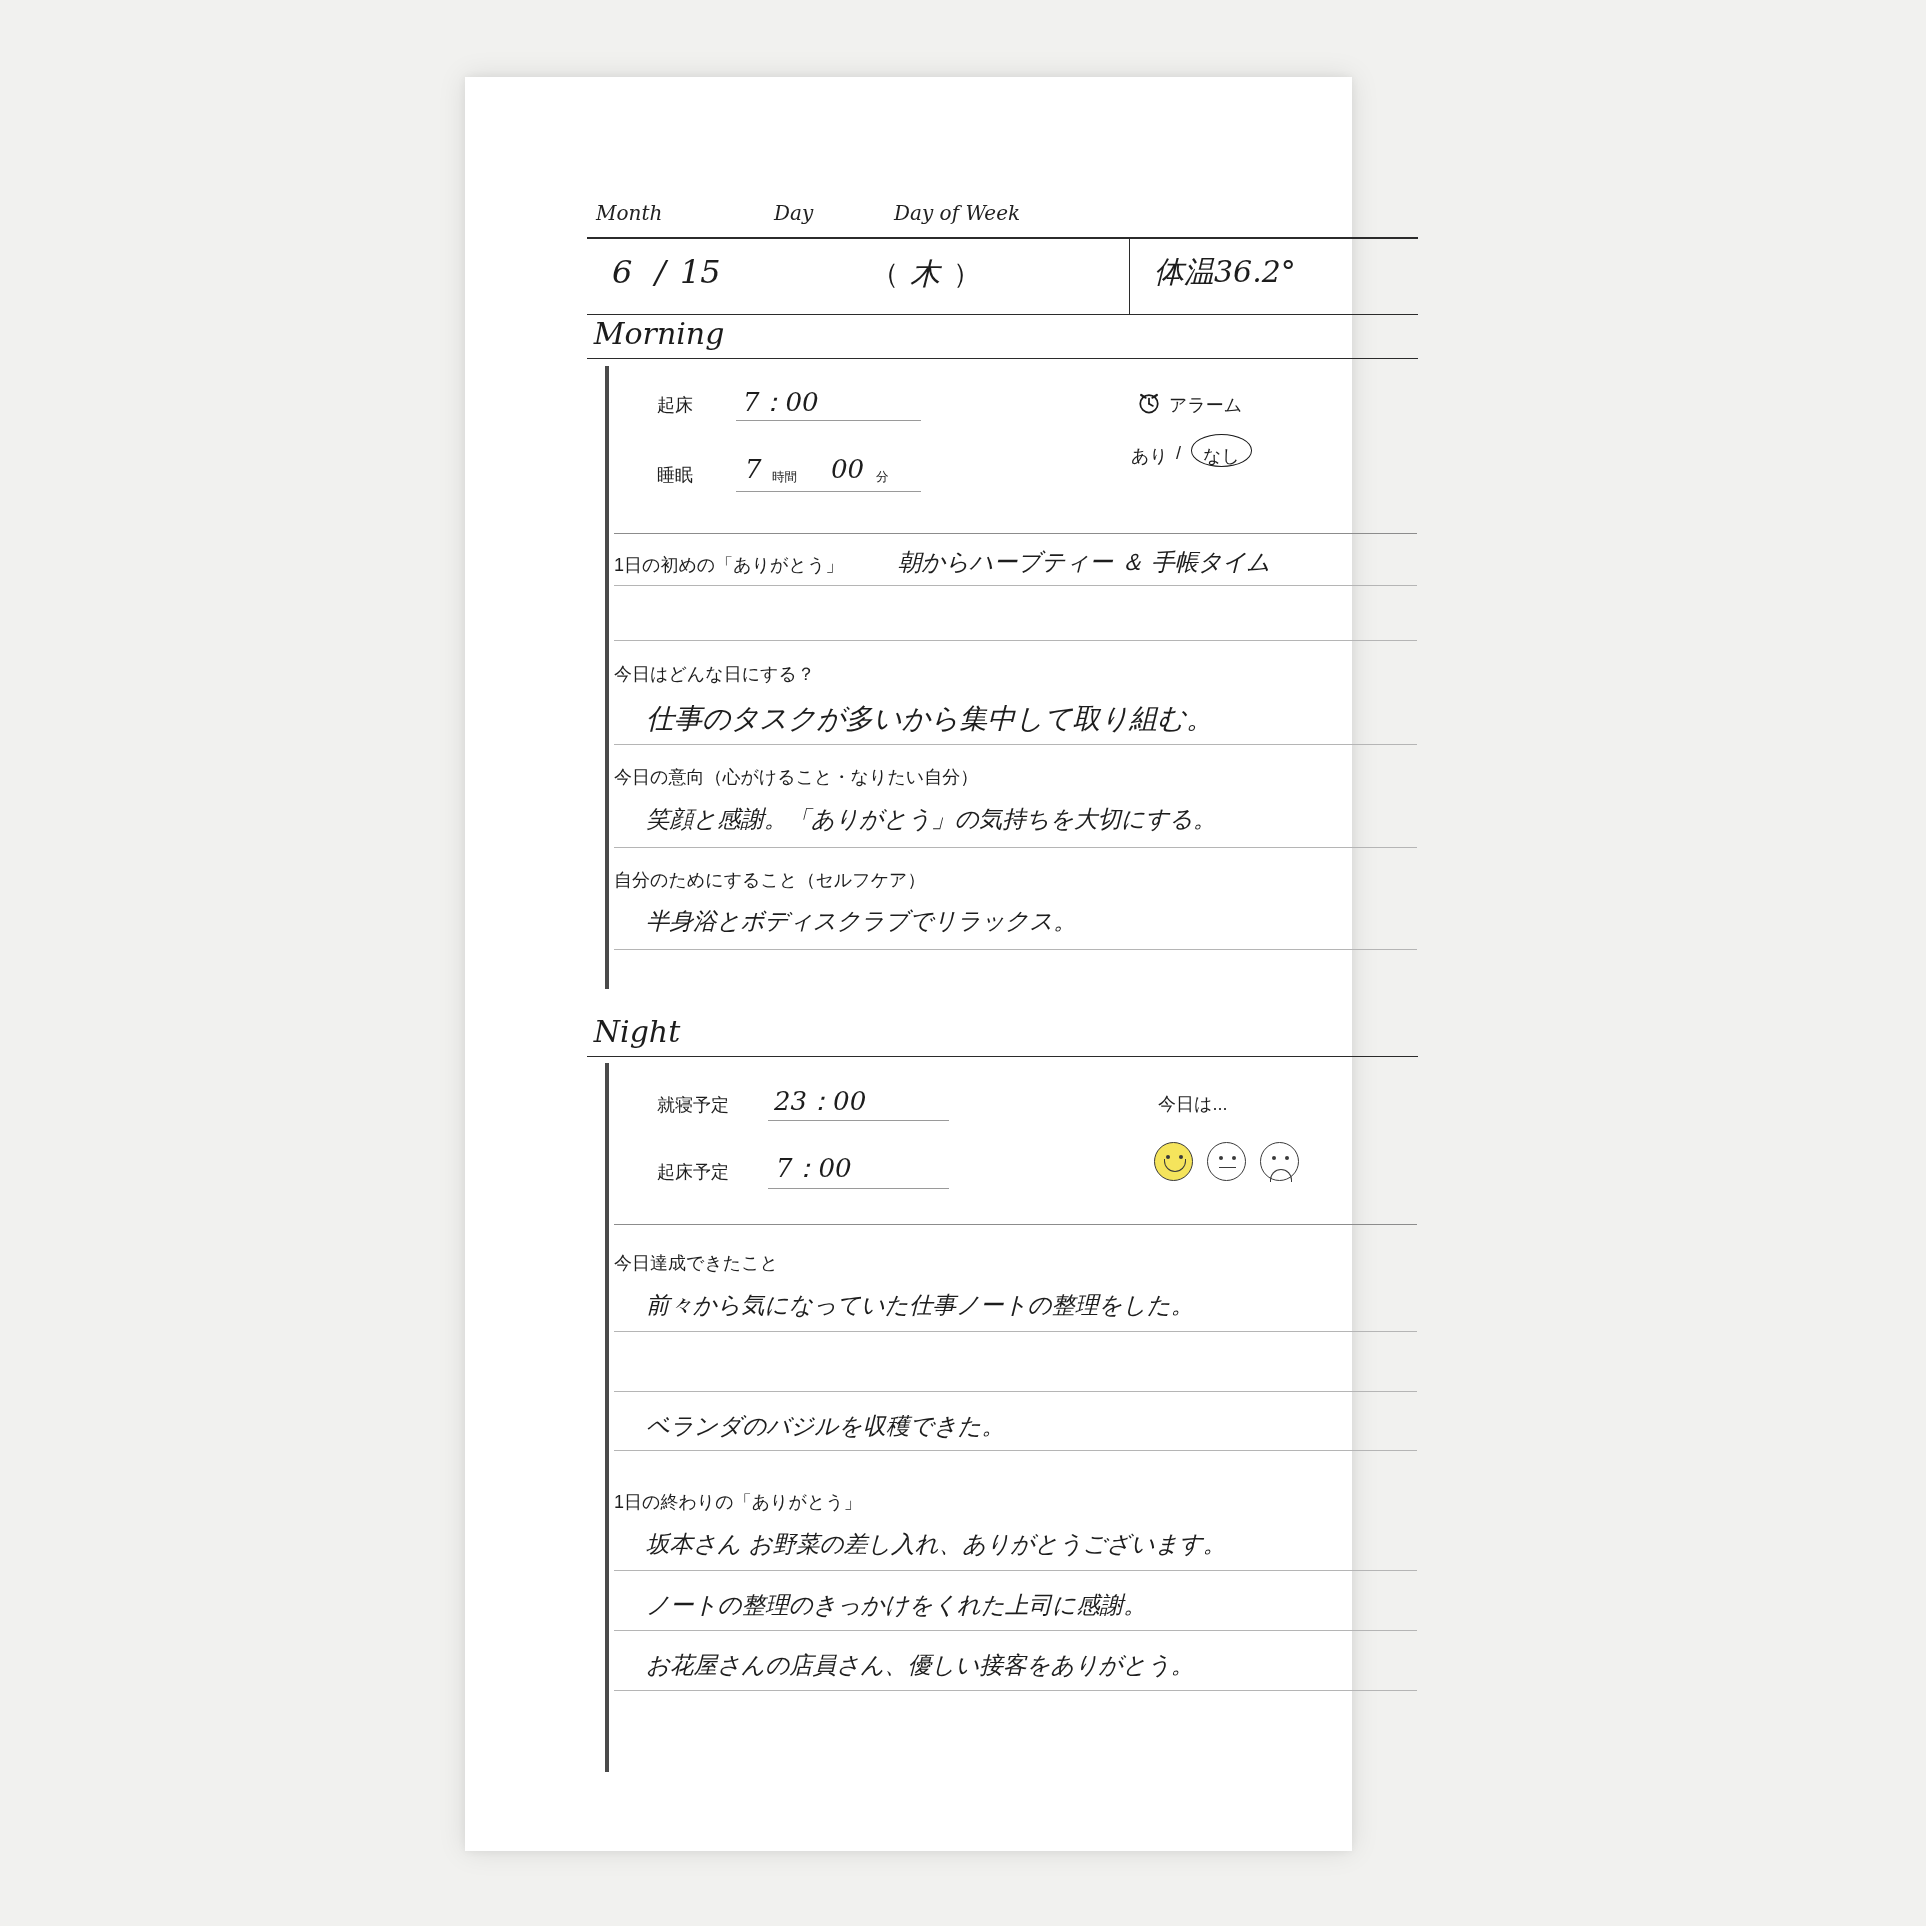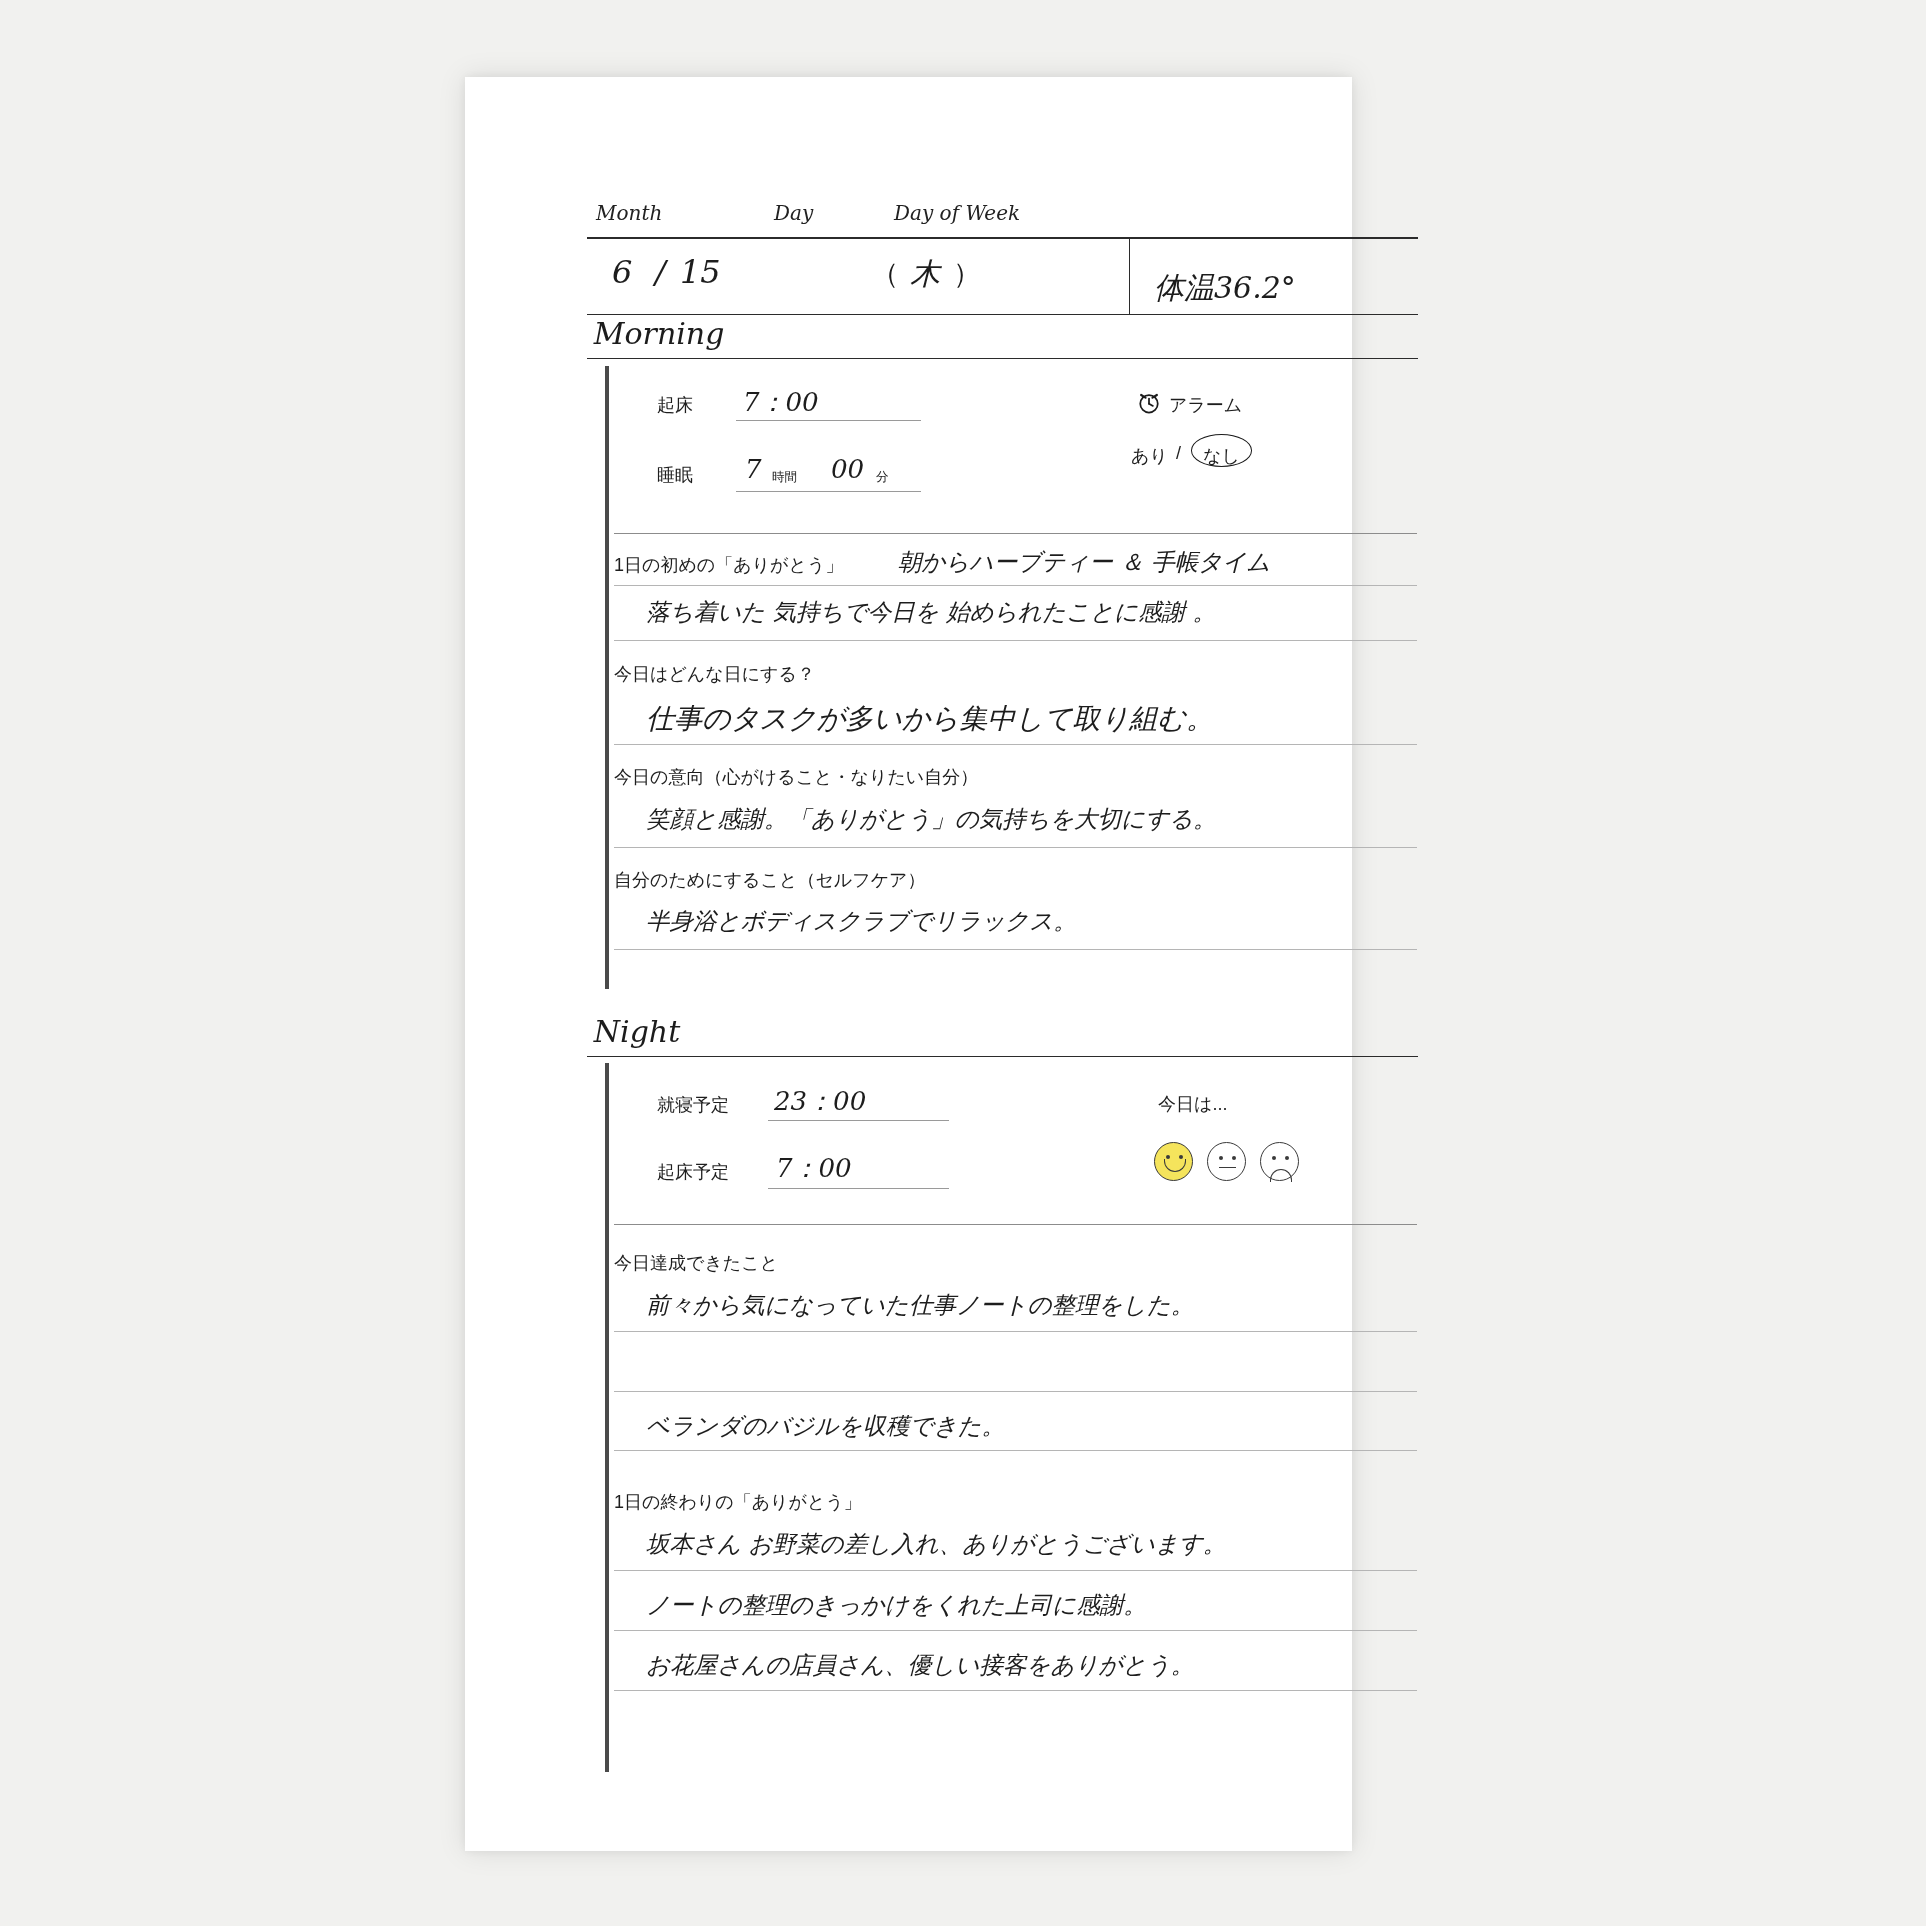--- a/index.html
+++ b/index.html
@@ -47,21 +47,21 @@
   .hdr-rule2{position:absolute; left:0; top:237px; width:831px; height:1.4px; background:#2b2b2b;}
   .hdr-vrule{position:absolute; left:542px; top:160px; width:1.4px; height:78px; background:#2b2b2b;}
   .hand{font-family:"DejaVu Serif", serif; font-style:italic; color:#1d1d1d; font-weight:400;}
 
   .v-month{position:absolute; left:25px; top:176px; font-size:32px;}
   .v-slash{position:absolute; left:68px; top:176px; font-size:32px;}
   .v-day{position:absolute; left:93px; top:176px; font-size:32px;}
   .dow-paren{position:absolute; left:284px; top:178px; font-size:28px; font-family:"Liberation Sans",sans-serif; color:#1b1b1b;}
   .v-dow{position:absolute; left:323px; top:177px; font-size:30px;}
   .dow-paren2{position:absolute; left:366px; top:178px; font-size:28px; font-family:"Liberation Sans",sans-serif;color:#1b1b1b;}
-  .v-temp{position:absolute; left:567px; top:175px; font-size:30px;margin-top:16px;}
+  .v-temp{position:absolute; left:567px; top:175px; font-size:30px;}
 
   .sec-title{
     position:absolute; left:6.8px;
     font-family:"DejaVu Serif", serif; font-style:italic; font-size:30px; color:#1c1c1c;
   }
   .sec-underline{position:absolute; left:0; width:831px; height:1.4px; background:#2b2b2b;}
   .sec-bar{position:absolute; left:18px; width:4.1px; background:#4a4a4a;}
 
   .lbl{position:absolute; font-size:18px; color:#1e1e1e; font-family:"Liberation Sans",sans-serif;}
   .line{position:absolute; height:0.9px; background:#9a9a9a;}
@@ -163,21 +163,20 @@
       <div class="lbl sm" style="left:185px; top:392px">時間</div>
       <div class="hand" style="position:absolute; left:244px; top:377px; font-size:26px">00</div>
       <div class="lbl sm" style="left:289px; top:392px">分</div>
       <div class="line" style="left:149px; top:414px; width:185px"></div>
 
       <div class="thinline" style="left:27px; top:456px; width:803px; background:#8c8c8c"></div>
 
       <div class="lbl" style="left:27px; top:476px">1日の初めの「ありがとう」</div>
       <div class="hand" style="position:absolute; left:311px; top:469px; font-size:23.5px">朝からハーブティー ＆ 手帳タイム</div>
       <div class="thinline" style="left:27px; top:508px; width:803px"></div>
-      <div class="hand" style="position:absolute; left:59px; top:519px; font-size:23.5px">落ち着いた 気持ちで今日を 始められたことに感謝 。</div>
       <div class="thinline" style="left:27px; top:563px; width:803px"></div>
 
       <div class="lbl" style="left:27px; top:585px">今日はどんな日にする？</div>
       <div class="hand" style="position:absolute; left:59px; top:623px; font-size:28px">仕事のタスクが多いから集中して取り組む。</div>
       <div class="thinline" style="left:27px; top:667px; width:803px"></div>
 
       <div class="lbl" style="left:27px; top:688px">今日の意向（心がけること・なりたい自分）</div>
       <div class="hand" style="position:absolute; left:59px; top:726px; font-size:23.5px">笑顔と感謝。「ありがとう」の気持ちを大切にする。</div>
       <div class="thinline" style="left:27px; top:770px; width:803px"></div>
 

